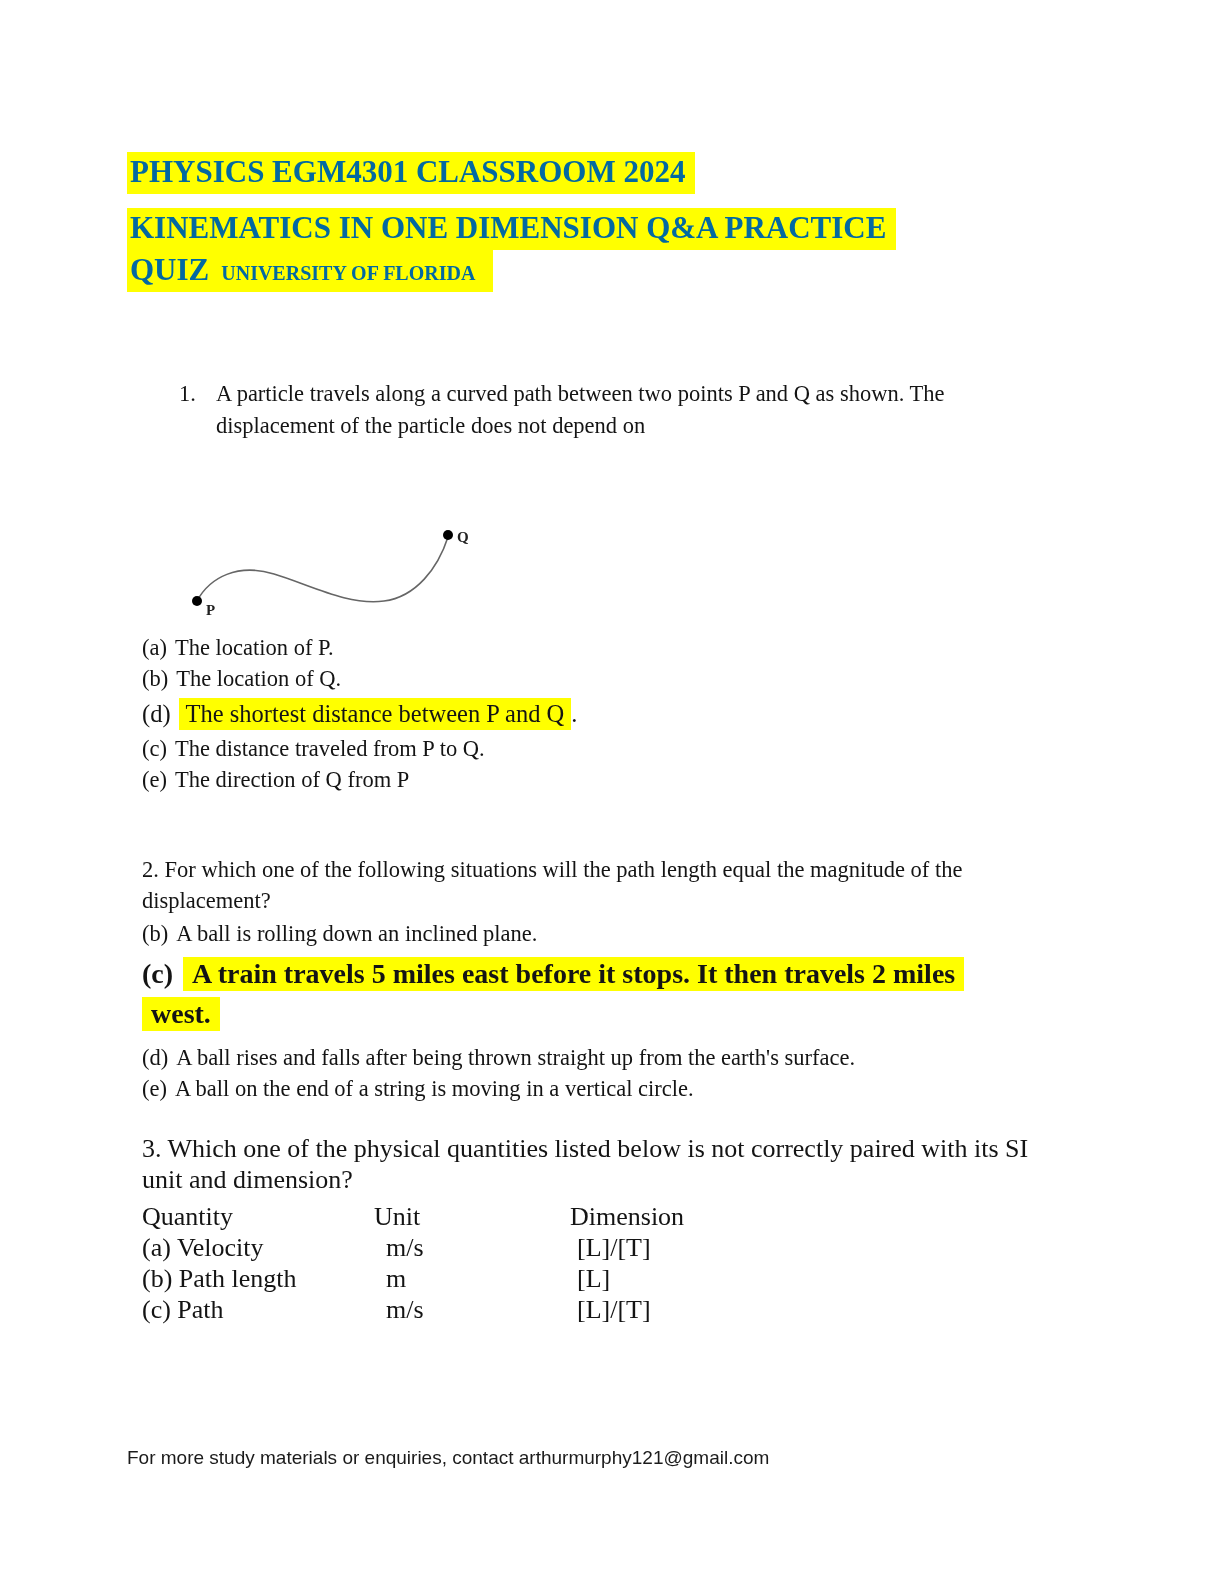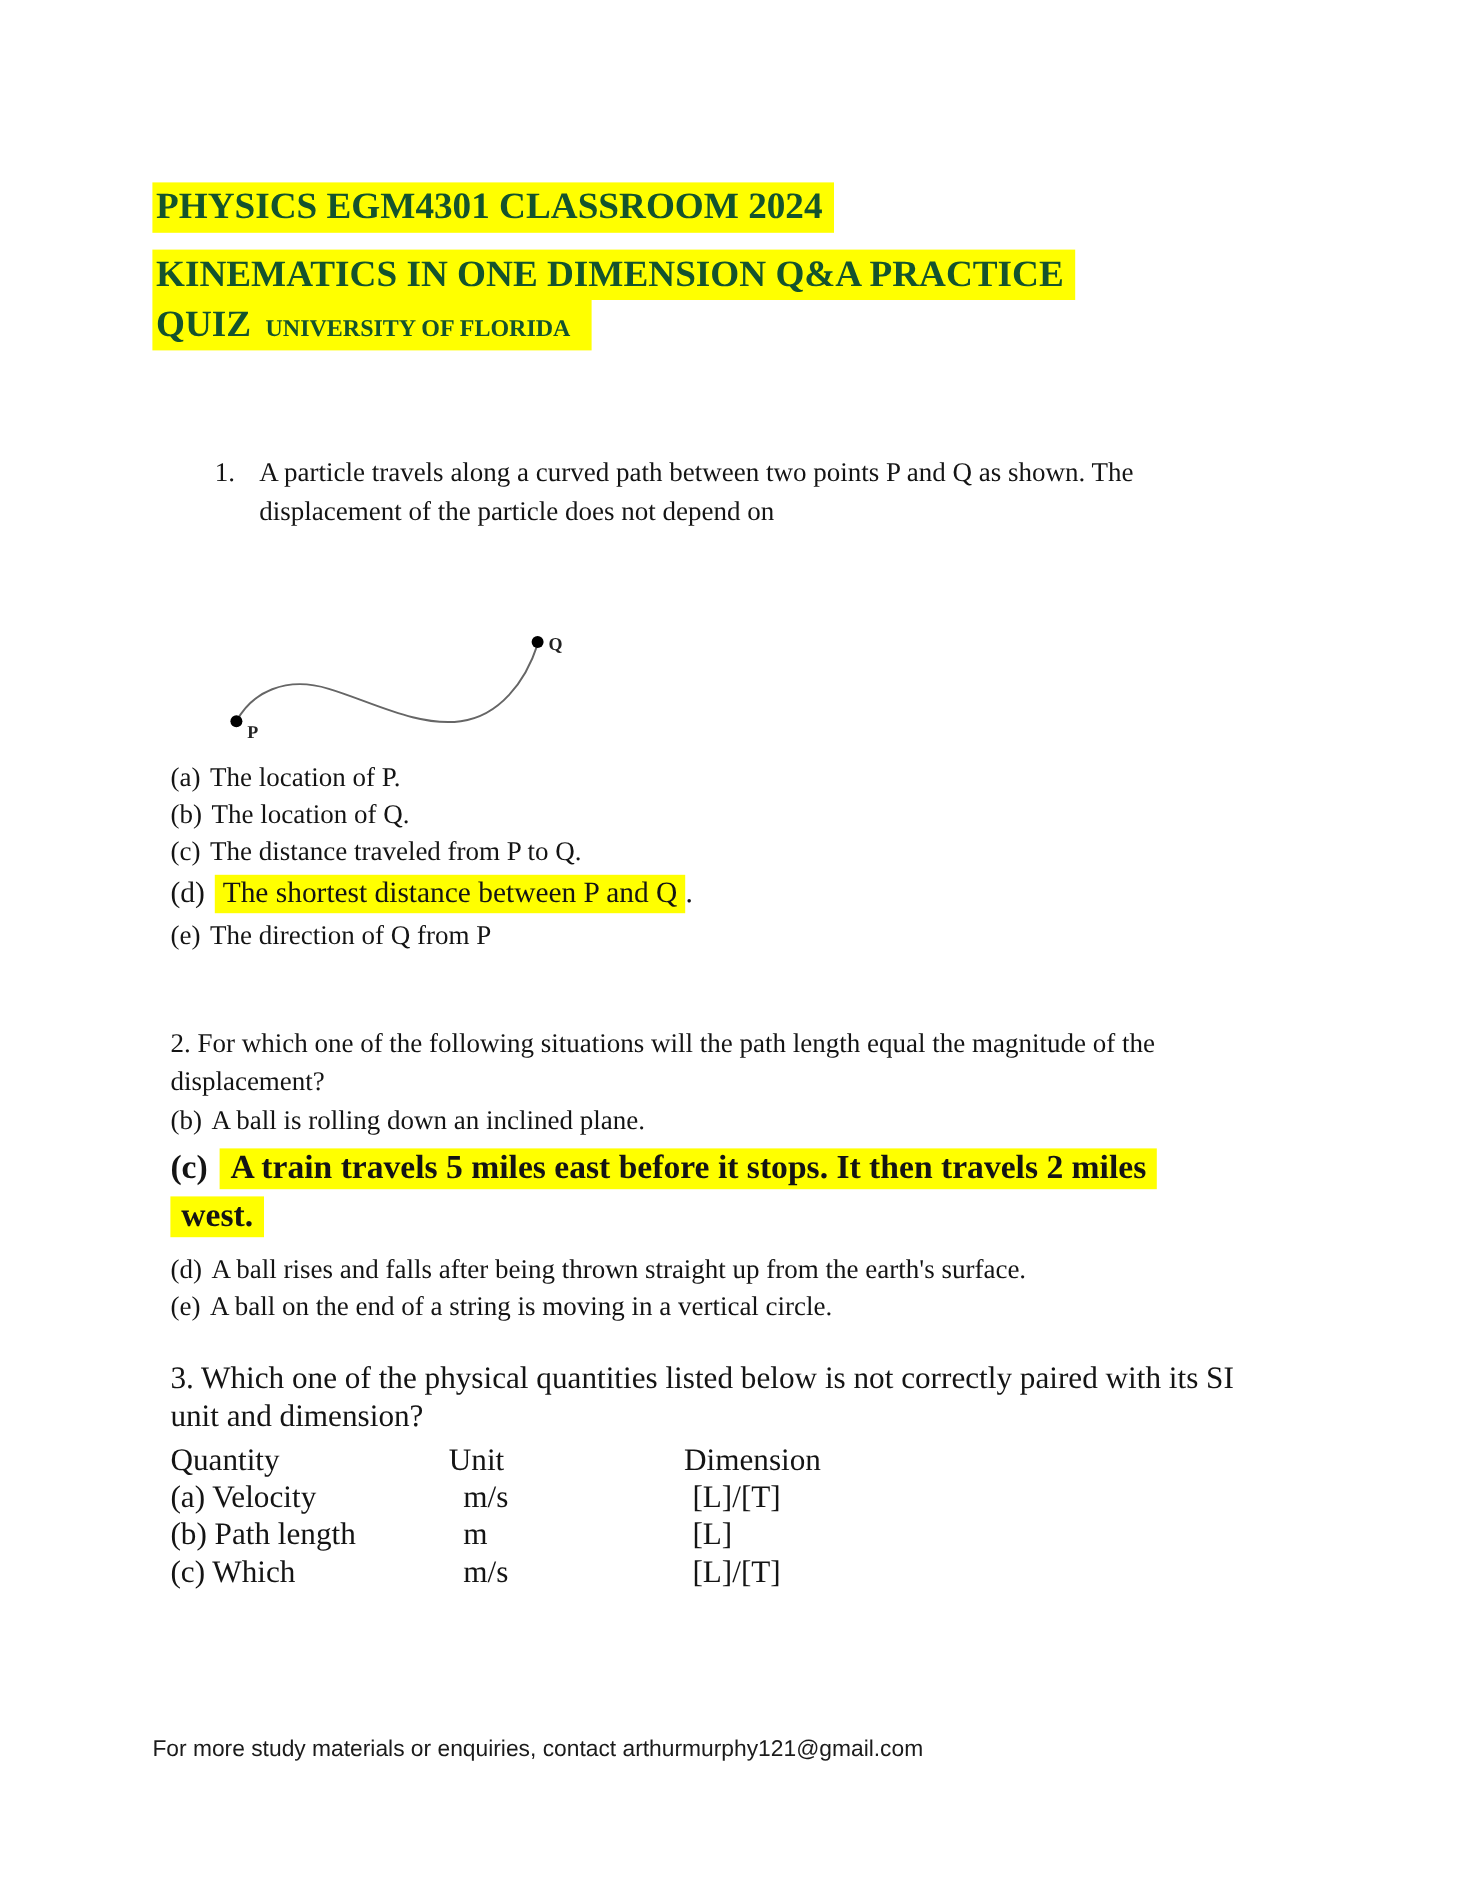--- a/index.html
+++ b/index.html
@@ -8,21 +8,21 @@
     background:#ffffff;
     font-family:"Liberation Serif","DejaVu Serif",serif;
     color:#141414;
     position:relative;
     overflow:hidden;
   }
   .hl { background:#ffff00; }
 
   
   #title { position:absolute; left:127px; top:152px; }
-  .title-line { margin:0; font-weight:700; color:#14532d; white-space:nowrap; }
+  .title-line { margin:0; font-weight:700; color:#0369a1; white-space:nowrap; }
   .title-line .hl { display:inline-block; line-height:1.1; padding:3px 10px 5px 3px; }
   .t-size { font-size:31px; }
   .t2 { margin-top:14px; }
   .t3 .univ { font-size:20px; margin-left:12px; }
   .t3 .hl { padding-right:18px; }
 
   
   #q1 { position:absolute; left:179px; top:378px; font-size:22.5px; line-height:32px; display:flex; }
   #q1 .qnum { width:37px; flex:0 0 auto; }
   #q1 .qbody { width:785px; }
@@ -84,22 +84,22 @@
       <circle cx="11" cy="88" r="5" fill="#000000"></circle>
       <circle cx="262" cy="22" r="5" fill="#000000"></circle>
       <text x="20" y="102" class="fig-label">P</text>
       <text x="271" y="29" class="fig-label">Q</text>
     </svg>
   </figure>
 
   <section id="q1-options">
     <div class="opt"><span class="lbl">(a)</span><span>The location of P.</span></div>
     <div class="opt"><span class="lbl">(b)</span><span>The location of Q.</span></div>
+    <div class="opt opt-d"><span class="lbl">(d)</span><span class="hl">The shortest distance between P and Q</span><span>.</span></div>
     <div class="opt"><span class="lbl">(c)</span><span>The distance traveled from P to Q.</span></div>
-    <div class="opt opt-d"><span class="lbl">(d)</span><span class="hl">The shortest distance between P and Q</span><span>.</span></div>
     <div class="opt"><span class="lbl">(e)</span><span>The direction of Q from P</span></div>
   </section>
 
   <section id="q2">
     <p class="qpara">2. For which one of the following situations will the path length equal the magnitude of the displacement?</p>
     <div class="opt"><span class="lbl">(b)</span><span>A ball is rolling down an inclined plane.</span></div>
     <div class="answer">
       <span class="lbl">(c)</span><span class="hl">A train travels 5 miles east before it stops. It then travels 2 miles</span><br>
       <span class="hl">west.</span>
     </div>
@@ -115,21 +115,21 @@
       <div class="cell c3 hdr">Dimension</div>
 
       <div class="cell c1">(a) Velocity</div>
       <div class="cell c2">m/s</div>
       <div class="cell c3">[L]/[T]</div>
 
       <div class="cell c1">(b) Path length</div>
       <div class="cell c2">m</div>
       <div class="cell c3">[L]</div>
 
-      <div class="cell c1">(c) Which</div>
+      <div class="cell c1">(c) Path</div>
       <div class="cell c2">m/s</div>
       <div class="cell c3">[L]/[T]</div>
     </div>
   </section>
 
   <div id="footer">For more study materials or enquiries, contact arthurmurphy121@gmail.com</div>
 
 </div>
 
 </body></html>

